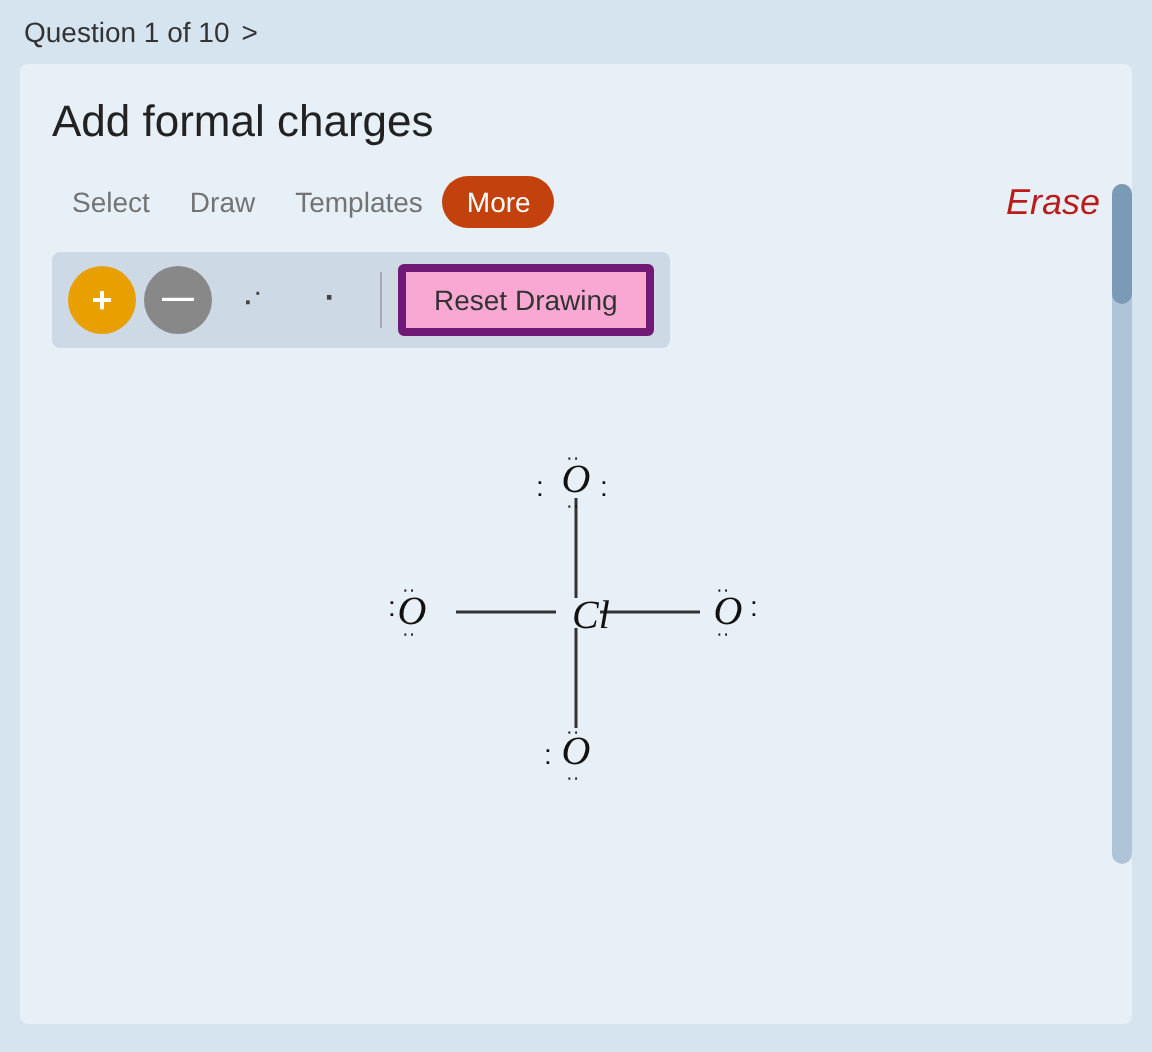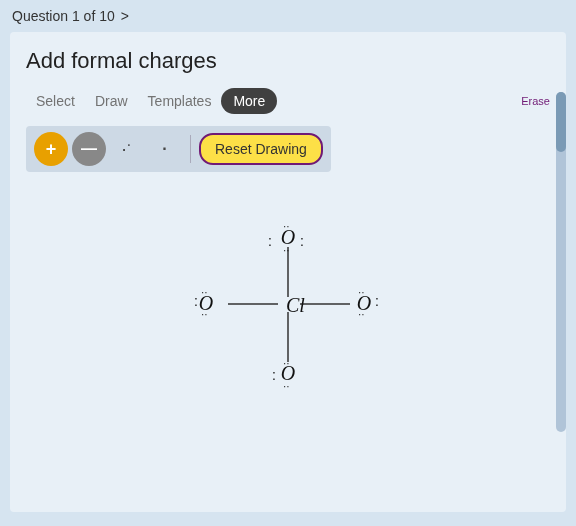--- a/index.html
+++ b/index.html
@@ -66,33 +66,34 @@
       color: #737373;
       padding: 4px 10px;
       cursor: pointer;
       background: transparent;
       border: none;
     }
 
     .toolbar-tab-more {
       font-size: 14px;
       color: #fff;
-      background: #404040;
+      background: #c2410c;
       padding: 5px 12px;
       border-radius: 13px;
       cursor: pointer;
       border: none;
     }
 
     .erase-btn {
-      font-size: 11px;
-      color: #701a75;
+      font-size: 18px;
+      color: #b91c1c;
       background: transparent;
       border: none;
       cursor: pointer;
+      font-style: italic;
     }
 
     .tools-row {
       display: flex;
       align-items: center;
       gap: 4px;
       background: #cdd9e5;
       border-radius: 4px;
       padding: 6px 8px;
       margin-bottom: 20px;
@@ -136,23 +137,23 @@
     }
 
     .tool-divider {
       width: 1px;
       height: 28px;
       background: #aab;
       margin: 0 4px;
     }
 
     .reset-drawing-btn {
-      background: #fde047;
-      border: 2px solid #701a75;
-      border-radius: 14px;
+      background: #f9a8d4;
+      border: 4px solid #701a75;
+      border-radius: 3px;
       padding: 6px 14px;
       font-size: 14px;
       cursor: pointer;
       color: #333;
     }
 
     
     .molecule-area {
       display: flex;
       align-items: center;

